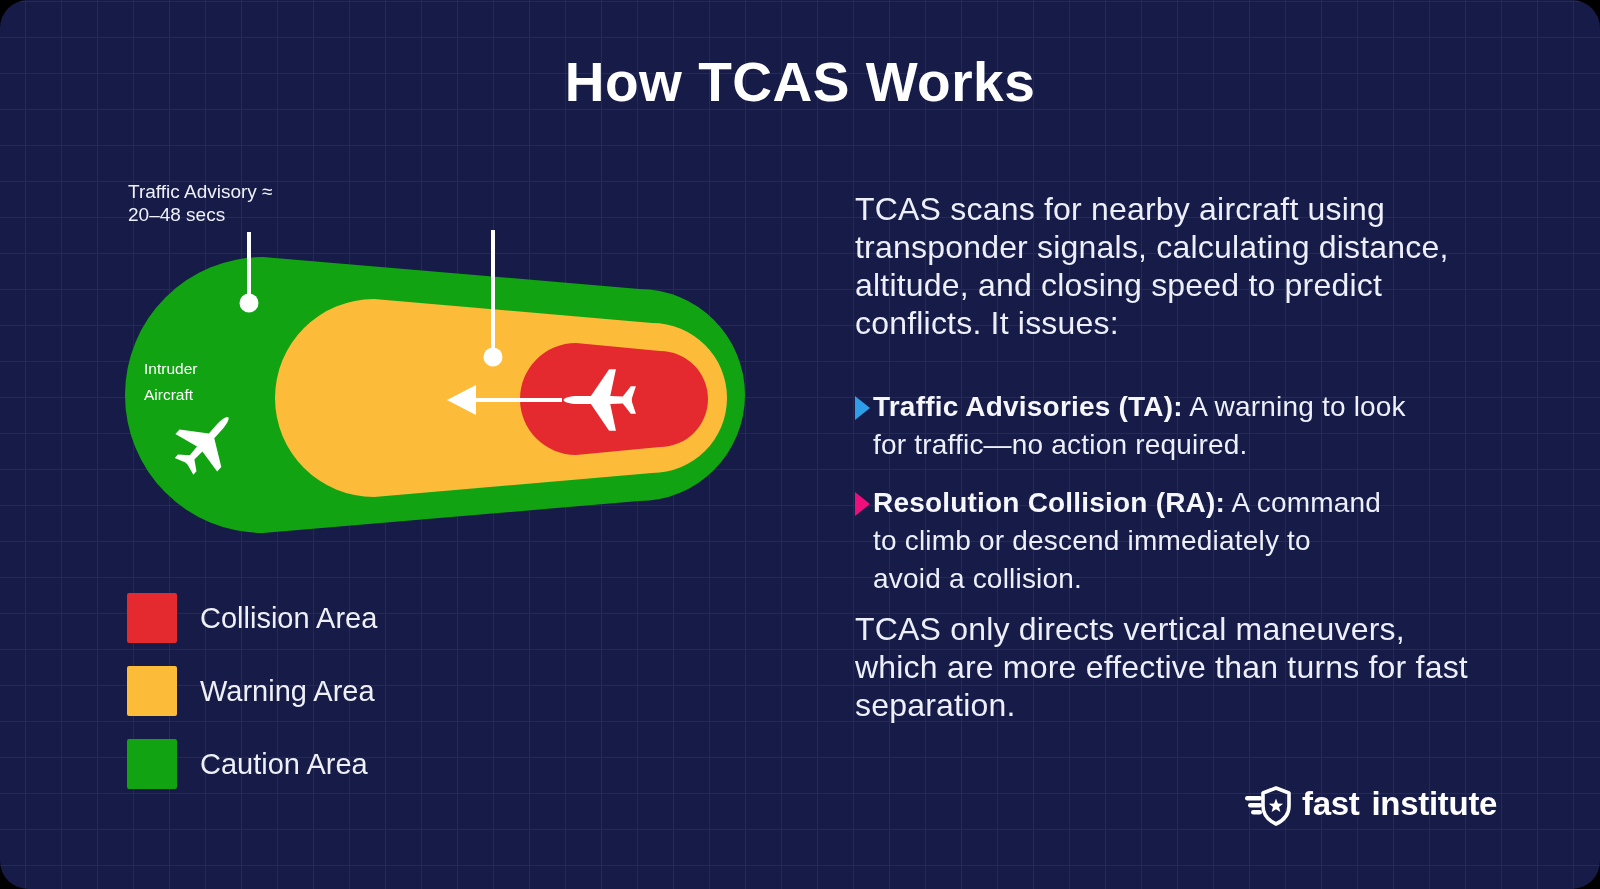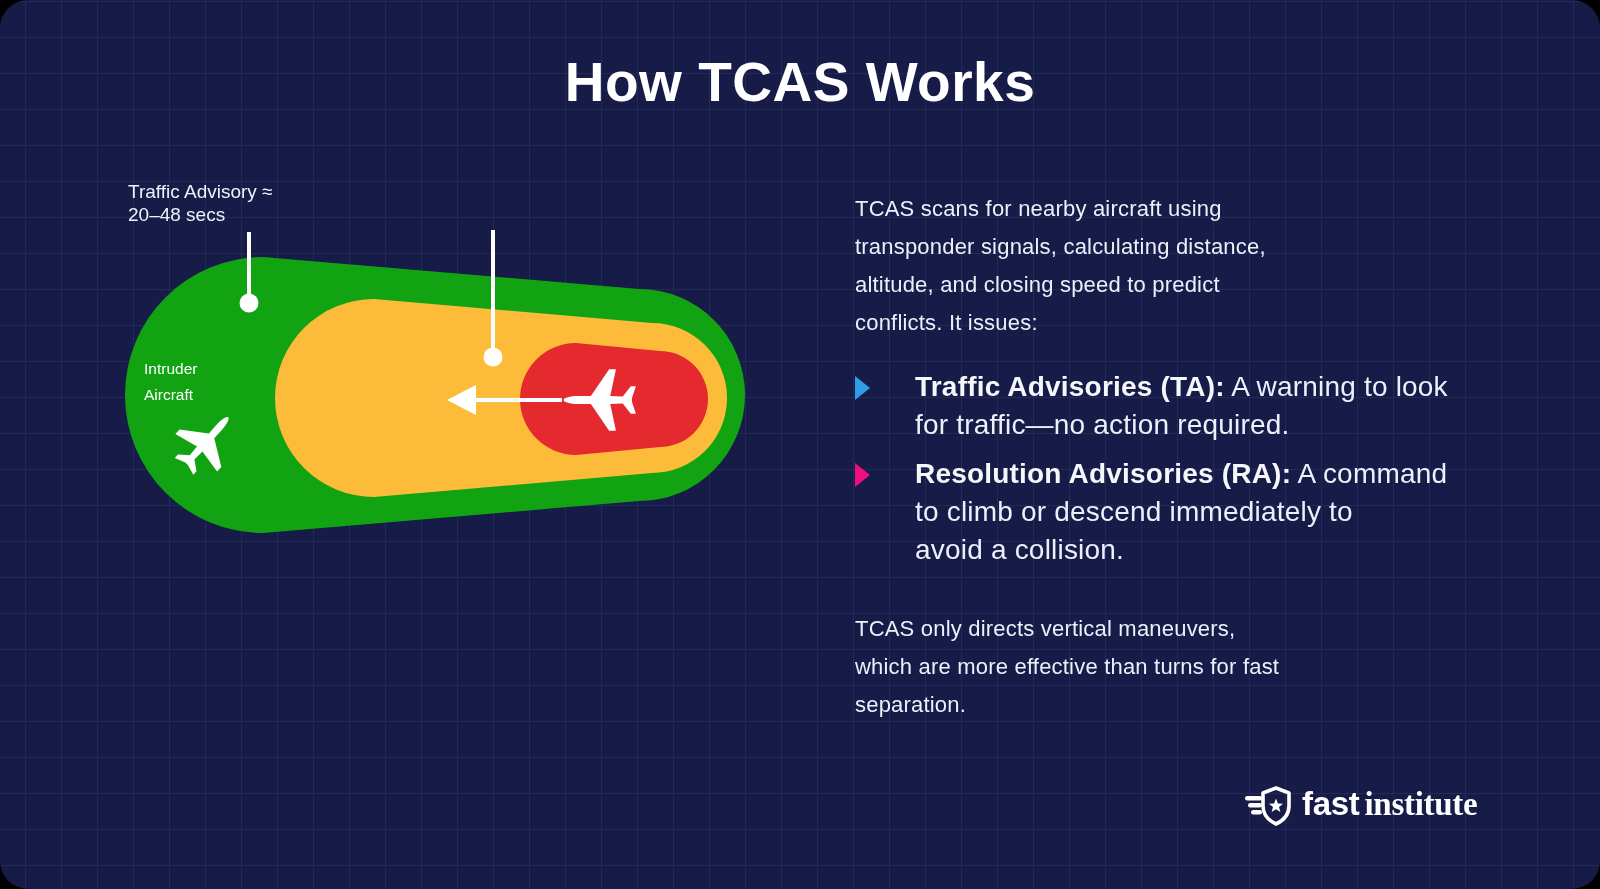--- a/index.html
+++ b/index.html
@@ -49,44 +49,44 @@
   .legend-row { display: flex; align-items: center; height: 50px; margin-bottom: 23px; }
   .swatch { width: 50px; height: 50px; border-radius: 2px; flex: none; }
   .sw-collision { background: var(--collision-red,  #e4292f); }
   .sw-warning   { background: var(--warning-orange, #fcbc3a); }
   .sw-caution   { background: var(--caution-green,  #12a312); }
   .legend-label { margin-left: 23px; font-size: 29px; color: #eef0f6; }
 
   .right-col { position: absolute; left: 855px; top: 0; width: 660px; }
   .para {
     position: absolute; left: 0; margin: 0;
-    font-size: 22px; line-height: 38px; letter-spacing: 0.2px;
+    font-size: 32px; line-height: 38px; letter-spacing: 0.2px;
     white-space: pre-line; color: var(--text, #edeffa);
   }
   .para-intro { top: 190px; }
   .para-outro { top: 610px; }
 
   .bullets { position: absolute; left: 0; top: 368px; width: 660px; }
-  .bullet { position: relative; padding-left: 60px; margin-bottom: 11px;
-            font-size: 28px; line-height: 38px; letter-spacing: 0.2px; }
+  .bullet { position: relative; padding-left: 18px; margin-bottom: 11px;
+            font-size: 28px; line-height: 38px; letter-spacing: 0.2px; margin-top: 20px; }
   .bullet-marker {
     position: absolute; left: 0; top: 8px;
     width: 0; height: 0;
     border-top: 12px solid transparent;
     border-bottom: 12px solid transparent;
   }
   .marker-ta { border-left: 15px solid var(--ta-marker-blue, #2f9ee8); }
   .marker-ra { border-left: 15px solid var(--ra-marker-pink, #ee0f7c); }
   .bullet-term { font-weight: 700; color: #f6f7fb; }
   .bullet-desc { white-space: pre-line; }
 
   .logo { position: absolute; left: 1243px; top: 780px; display: flex; align-items: center; }
   .logo-icon { flex: none; margin-right: 9px; }
   .logo-text { font-size: 33px; font-weight: 700; color: var(--white,#fff); letter-spacing: -0.3px; }
-  .logo-text .part2 { margin-left: 5px; font-family: Liberation Serif, serif; }
+  .logo-text .part2 { margin-left: 12px; }
 </style>
 </head>
 <body>
 
 <div class="card">
 
   <h1 class="title">How TCAS Works</h1>
 
   <svg class="diagram-svg" width="660" height="392" viewBox="0 0 660 392">
     <defs>
@@ -116,36 +116,50 @@
     <use href="#plane" class="white-fill" transform="translate(490,230) rotate(-90) scale(0.57)"></use>
 
     <use href="#plane" class="white-fill" transform="translate(96,272) rotate(42) scale(0.52)"></use>
   </svg>
 
   <div class="callout callout-ta">Traffic Advisory ≈
 20–48 secs</div>
   <div class="intruder-label">Intruder
 Aircraft</div>
 
+  <div class="legend">
+    <div class="legend-row">
+      <div class="swatch sw-collision"></div>
+      <span class="legend-label">Collision Area</span>
+    </div>
+    <div class="legend-row">
+      <div class="swatch sw-warning"></div>
+      <span class="legend-label">Warning Area</span>
+    </div>
+    <div class="legend-row">
+      <div class="swatch sw-caution"></div>
+      <span class="legend-label">Caution Area</span>
+    </div>
+  </div>
 
   <div class="right-col">
     <p class="para para-intro">TCAS scans for nearby aircraft using
 transponder signals, calculating distance,
 altitude, and closing speed to predict
 conflicts. It issues:</p>
 
     <div class="bullets">
       <div class="bullet">
         <span class="bullet-marker marker-ta"></span>
         <span class="bullet-term">Traffic Advisories (TA):</span><span class="bullet-desc"> A warning to look
 for traffic—no action required.</span>
       </div>
       <div class="bullet">
         <span class="bullet-marker marker-ra"></span>
-        <span class="bullet-term">Resolution Advisories (RA):</span><span class="bullet-desc"> A command
+        <span class="bullet-term">Resolution Collision (RA):</span><span class="bullet-desc"> A command
 to climb or descend immediately to
 avoid a collision.</span>
       </div>
     </div>
 
     <p class="para para-outro">TCAS only directs vertical maneuvers,
 which are more effective than turns for fast
 separation.</p>
   </div>
 

